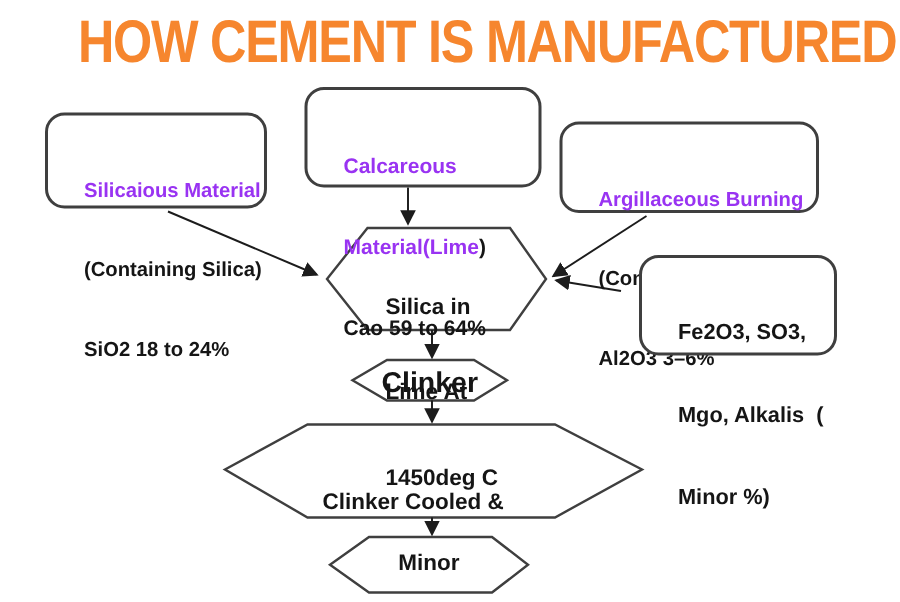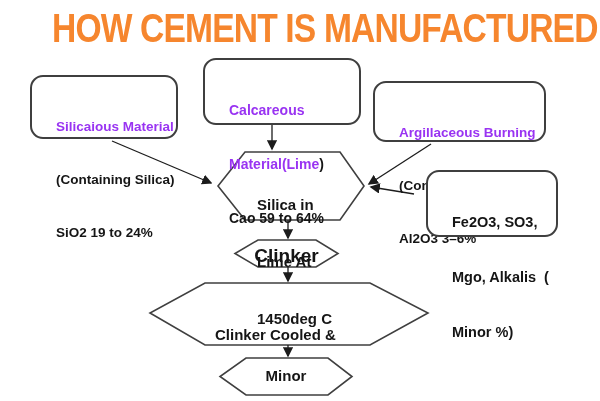--- a/index.html
+++ b/index.html
@@ -101,21 +101,21 @@
     <line x1="431" y1="144" x2="369" y2="184" marker-end="url(#arrowhead)"></line>
     <line x1="414" y1="194" x2="371" y2="187" marker-end="url(#arrowhead)"></line>
     <line x1="288" y1="220" x2="288" y2="238" marker-end="url(#arrowhead)"></line>
     <line x1="288" y1="267" x2="288" y2="281" marker-end="url(#arrowhead)"></line>
     <line x1="288" y1="345" x2="288" y2="356" marker-end="url(#arrowhead)"></line>
   </svg>
 
   <div class="rbox" id="silicaious-box">
     <div class="line purple">Silicaious Material</div>
     <div class="line">(Containing Silica)</div>
-    <div class="line">SiO2 19 to 24%</div>
+    <div class="line">SiO2 18 to 24%</div>
   </div>
 
   <div class="rbox" id="calcareous-box">
     <div class="line purple">Calcareous</div>
     <div class="line"><span class="purple">Material(Lime</span><span>)</span></div>
     <div class="line">Cao 59 to 64%</div>
   </div>
 
   <div class="rbox" id="argillaceous-box">
     <div class="line purple">Argillaceous Burning</div>

